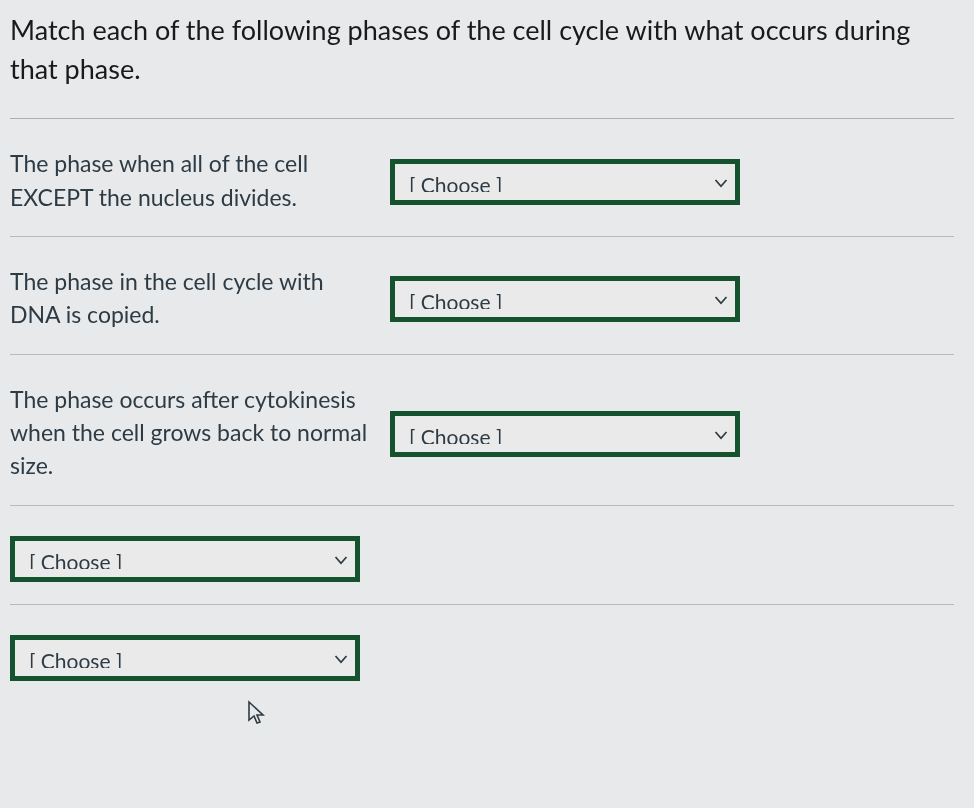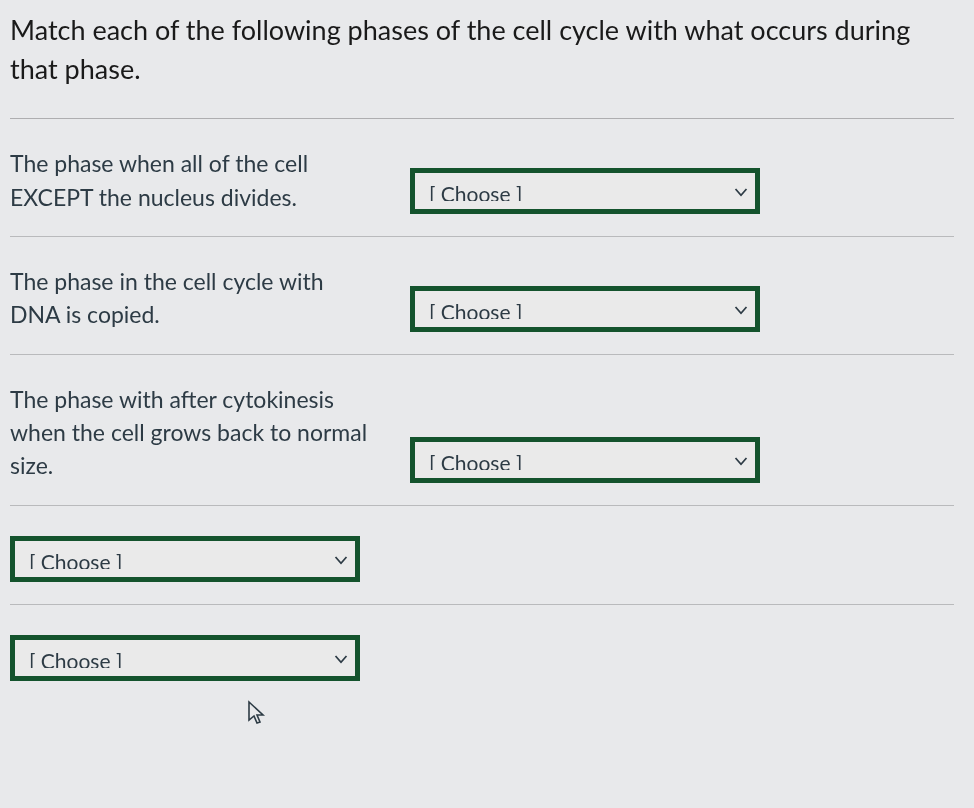--- a/index.html
+++ b/index.html
@@ -20,24 +20,23 @@
     }
     .question-prompt {
       font-size: 27px;
       line-height: 1.45;
       color: #1a1a1a;
       padding-bottom: 30px;
       border-bottom: 1px solid rgba(0,0,0,0.25);
     }
     .match-row {
       display: flex;
-      align-items: flex-end;
+      align-items: center;
       padding: 28px 0 22px 0;
       border-bottom: 1px solid rgba(0,0,0,0.2);
-      gap: 20px;
     }
     .match-row:last-child {
       border-bottom: none;
     }
     .match-label {
       flex: 0 0 380px;
       font-size: 23px;
       line-height: 1.45;
       color: #2d3b45;
       padding-right: 20px;
@@ -122,21 +121,21 @@
         <span class="select-chevron">
           <svg viewBox="0 0 16 16">
               <path d="M1 4 L8 12 L15 4 L13.5 2.8 L8 9 L2.5 2.8 Z"></path>
             </svg>
         </span>
       </div>
     </div>
   </div>
 
   <div class="match-row">
-    <div class="match-label">The phase with after cytokinesis when the cell grows back to normal size.</div>
+    <div class="match-label">The phase occurs after cytokinesis when the cell grows back to normal size.</div>
     <div class="match-select-wrapper">
       <div class="select-container">
         <select class="match-select">
           <option>[ Choose ]</option>
         </select>
         <span class="select-chevron">
           <svg viewBox="0 0 16 16">
               <path d="M1 4 L8 12 L15 4 L13.5 2.8 L8 9 L2.5 2.8 Z"></path>
             </svg>
         </span>

